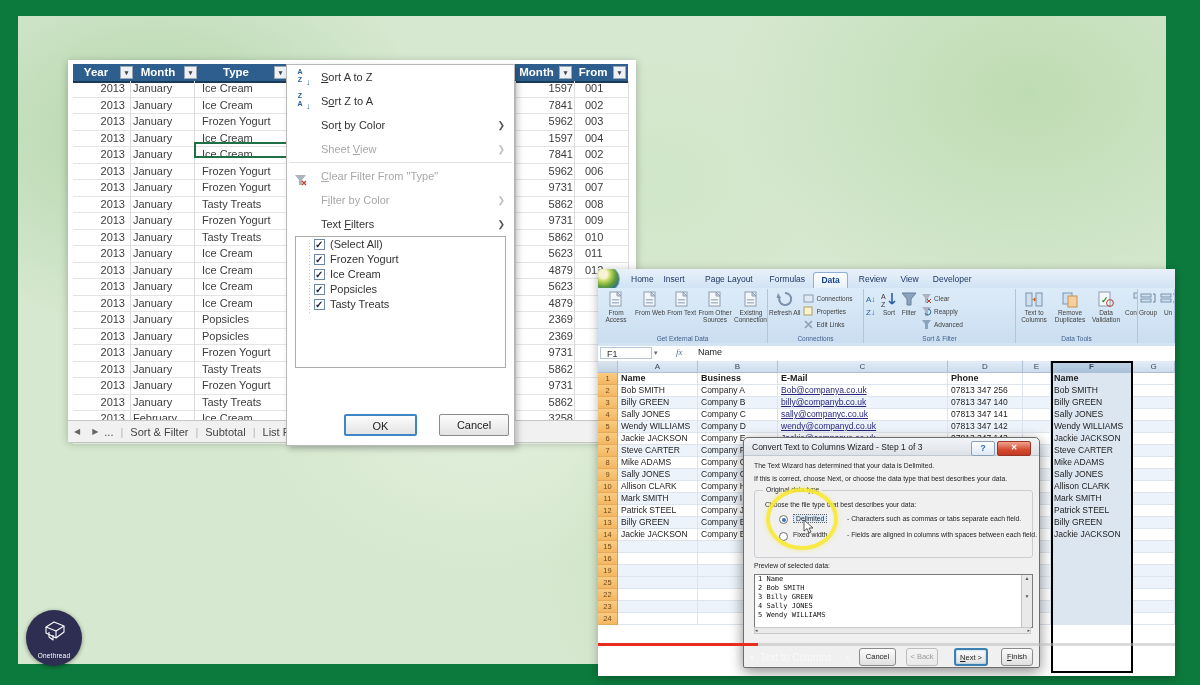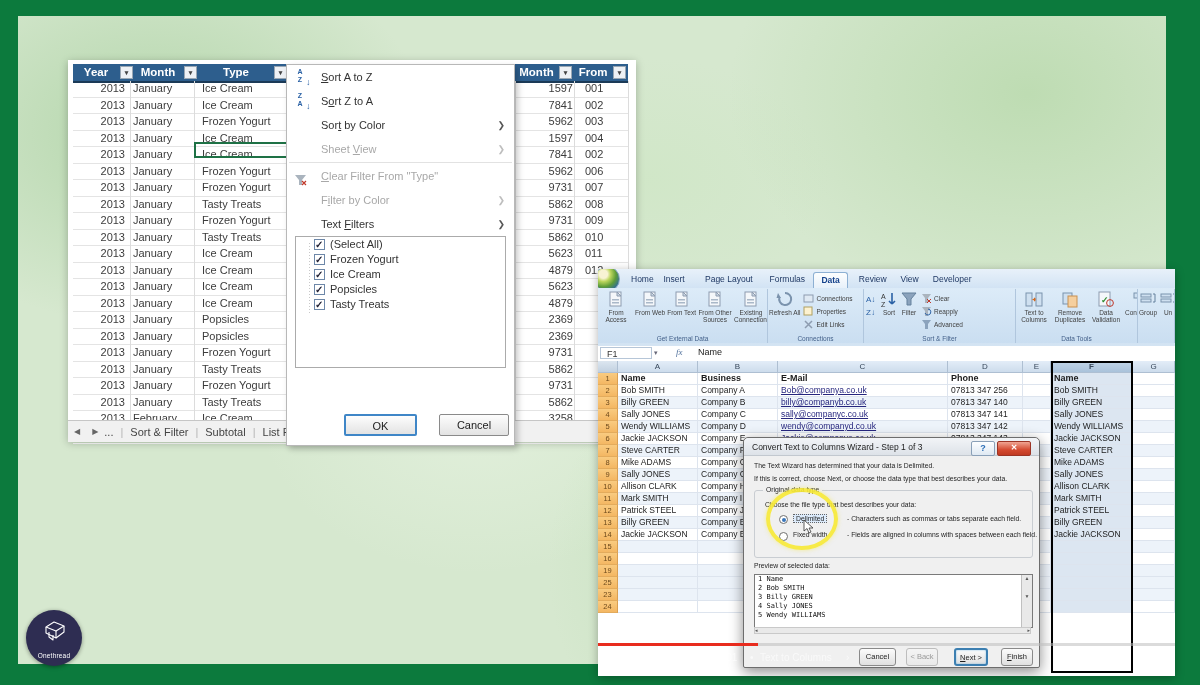--- a/index.html
+++ b/index.html
@@ -760,20 +760,30 @@
           <div class="grow tint">
             <div class="rownum">25</div>
             <div class="gcell" style="width: 80px;"></div>
             <div class="gcell" style="width: 80px;"></div>
             <div class="gcell" style="width: 170px;"></div>
             <div class="gcell" style="width: 75px;"></div>
             <div class="gcell" style="width: 28px;"></div>
             <div class="gcell fcol" style="width: 82px;"></div>
             <div class="gcell" style="width: 42px;"></div>
           </div>
+          <div class="grow">
+            <div class="rownum">22</div>
+            <div class="gcell" style="width: 80px;"></div>
+            <div class="gcell" style="width: 80px;"></div>
+            <div class="gcell" style="width: 170px;"></div>
+            <div class="gcell" style="width: 75px;"></div>
+            <div class="gcell" style="width: 28px;"></div>
+            <div class="gcell fcol" style="width: 82px;"></div>
+            <div class="gcell" style="width: 42px;"></div>
+          </div>
           <div class="grow tint">
             <div class="rownum">23</div>
             <div class="gcell" style="width: 80px;"></div>
             <div class="gcell" style="width: 80px;"></div>
             <div class="gcell" style="width: 170px;"></div>
             <div class="gcell" style="width: 75px;"></div>
             <div class="gcell" style="width: 28px;"></div>
             <div class="gcell fcol" style="width: 82px;"></div>
             <div class="gcell" style="width: 42px;"></div>
           </div>

